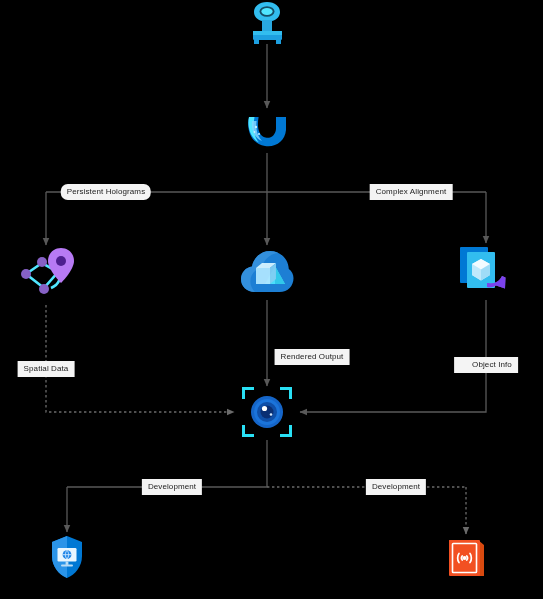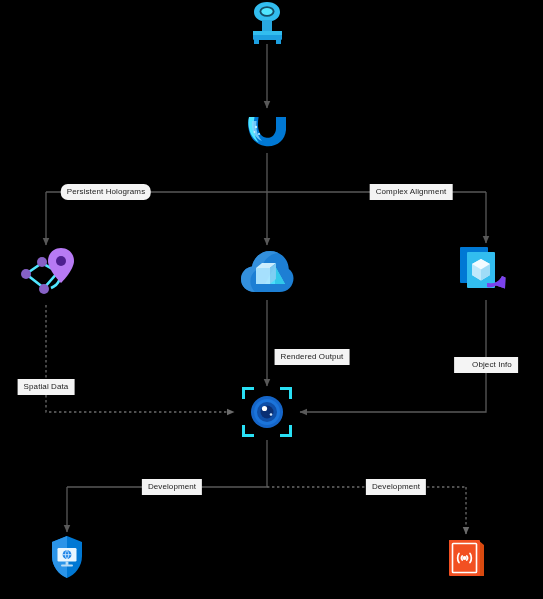--- a/index.html
+++ b/index.html
@@ -181,21 +181,21 @@
       </g>
       <circle cx="16.5" cy="20" r="2.1" fill="#ffffff"></circle>
     </svg>
   </div>
 
   <div class="edge-label" style="left:106px;top:192px;border-radius:7px;">Persistent Holograms</div>
 
 
   <div class="edge-label" style="left:411px;top:192px;">Complex Alignment</div>
 
-  <div class="edge-label" style="left:46px;top:387px;">Spatial Data</div>
+  <div class="edge-label" style="left:46px;top:369px;">Spatial Data</div>
 
   <div class="edge-label" style="left:267px;top:357px;margin-left:45px;">Rendered Output</div>
 
   <div class="edge-label" style="left:486px;top:365px;padding-left:18px;">Object Info</div>
 
   <div class="edge-label" style="left:172px;top:487px;">Development</div>
 
   <div class="edge-label" style="left:396px;top:487px;">Development</div>
 
 </div>

